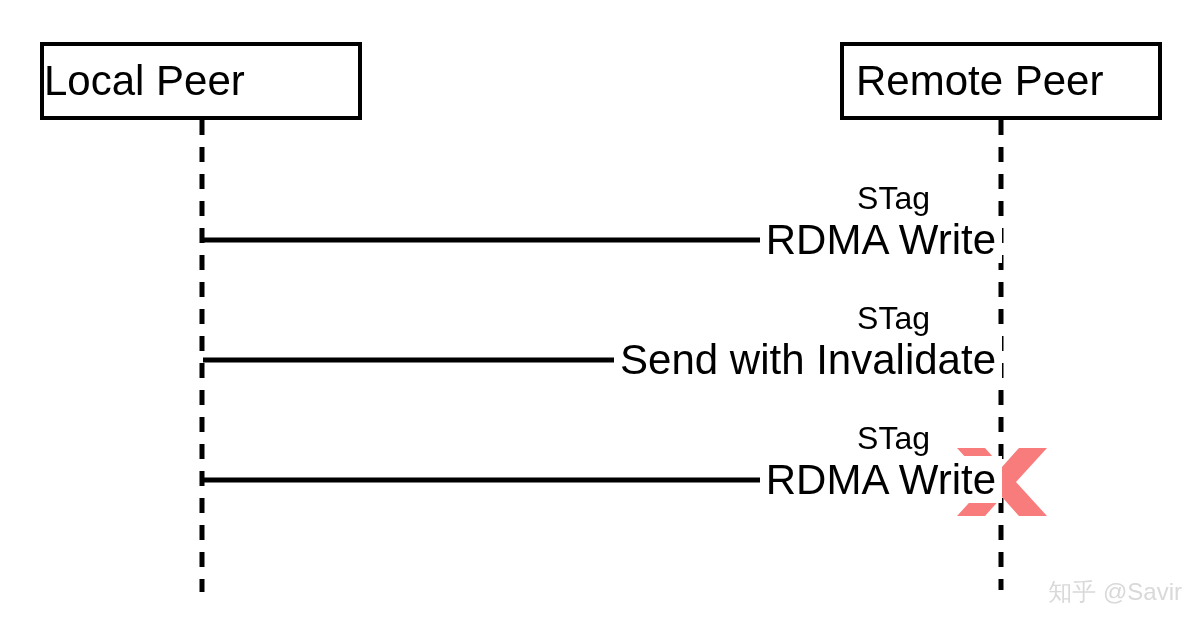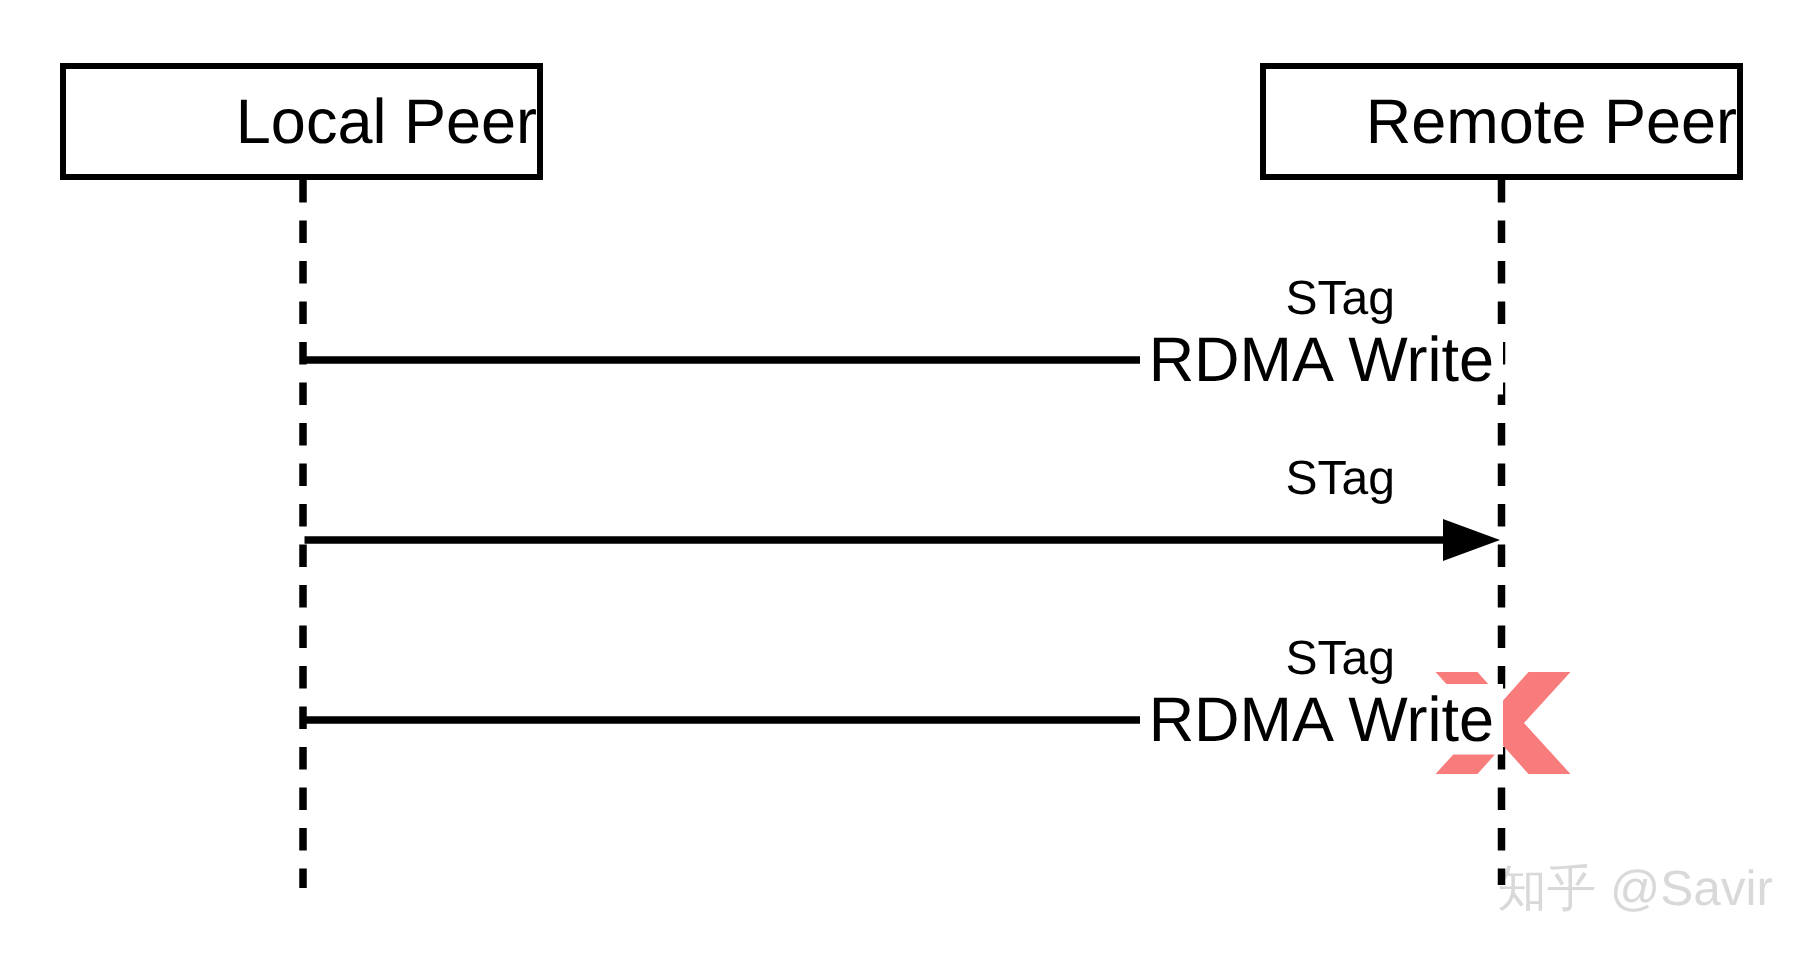--- a/index.html
+++ b/index.html
@@ -19,21 +19,21 @@
   .actor-box {
     position: absolute;
     top: 42px;
     width: 322px;
     height: 78px;
     box-sizing: border-box;
     border: 4px solid #000000;
     background: #ffffff;
     display: flex;
     align-items: center;
-    justify-content: flex-end;
+    justify-content: flex-start;
     font-size: 42px;
     line-height: 1;
     z-index: 3;
   }
   .actor-box.local  { left: 40px; }
   .actor-box.remote { left: 840px; padding-left: 12px; }
 
   .gfx {
     position: absolute;
     left: 0;
@@ -70,21 +70,21 @@
     pointer-events: none;
   }
   .tag-label.row1 { top: 176px; }
   .tag-label.row2 { top: 296px; }
   .tag-label.row3 { top: 416px; }
 
   .watermark {
     position: absolute;
     right: 22px;
     top: 574px;
-    font-size: 33px;
+    font-size: 24px;
     line-height: 36px;
     color: #d9d9d9;
     text-shadow: 1px 1px 0 #ffffff;
     z-index: 1;
     white-space: nowrap;
   }
 </style>
 </head>
 <body>
 
@@ -112,20 +112,23 @@
   <div class="actor-box local">
     <span>Local Peer</span>
   </div>
   <div class="actor-box remote">
     <span>Remote Peer</span>
   </div>
 
   <div class="msg-label row1">
     <span>RDMA Write</span>
   </div>
+  <div class="msg-label row2">
+    <span>Send with Invalidate</span>
+  </div>
   <div class="msg-label row3">
     <span>RDMA Write</span>
   </div>
 
   <div class="tag-label row1">STag</div>
   <div class="tag-label row2">STag</div>
   <div class="tag-label row3">STag</div>
 
 </div>
 

